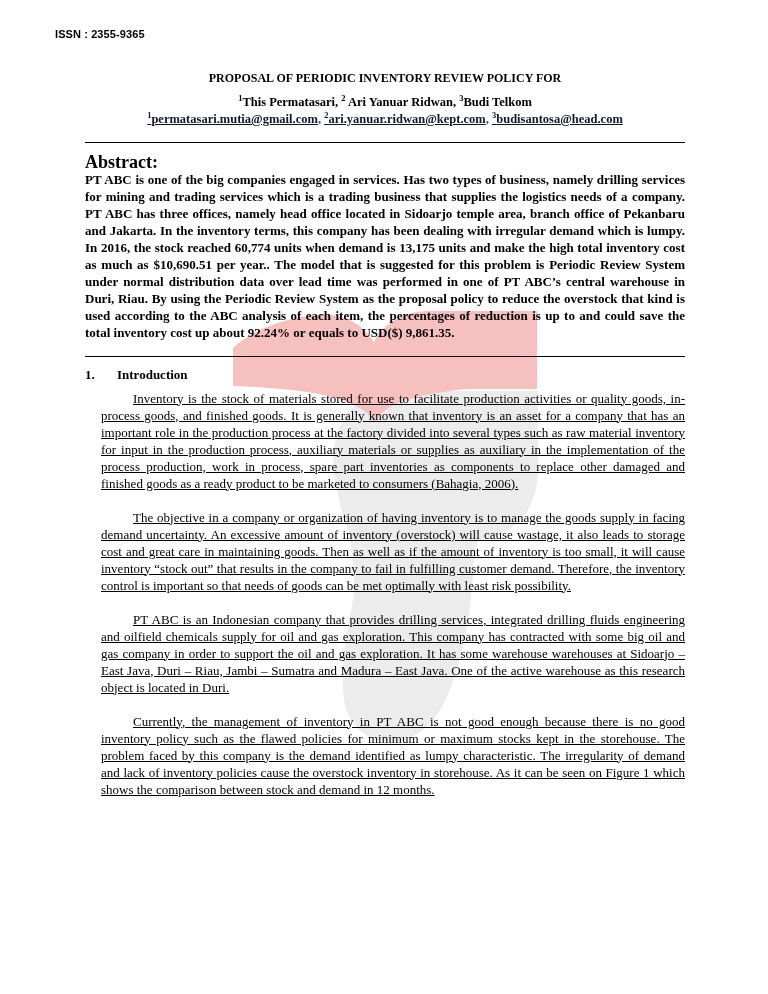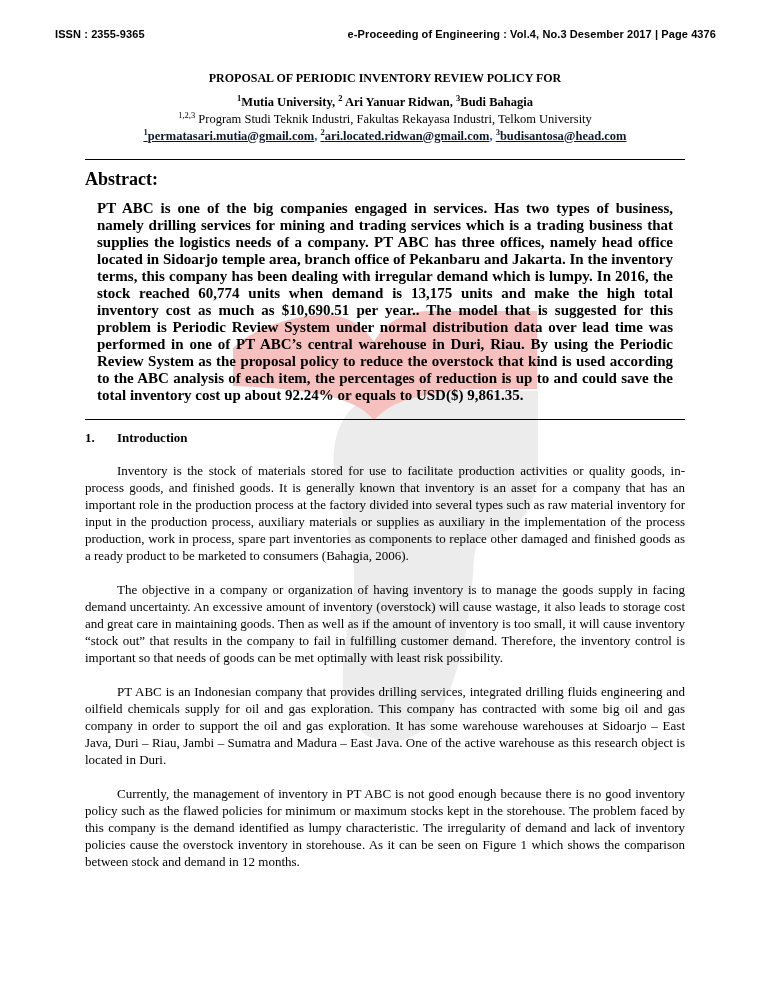--- a/index.html
+++ b/index.html
@@ -76,47 +76,48 @@
     margin: 15px 0 0 0;
   }
 
   .abstract-heading {
     margin: 11px 0 0 0;
     font-size: 18px;
     font-weight: bold;
     line-height: 17px;
   }
   .abstract-body {
-    margin: 12px;
-    font-size: 15px;
+    margin: 0;
+    font-size: 13px;
     font-weight: bold;
     line-height: 17px;
     text-align: justify;
   }
   .keywords-line {
     margin: 17px 0 0 0;
     font-size: 13px;
     font-weight: bold;
     line-height: 17px;
     text-align: justify;
   }
 
   .intro-heading {
-    margin: 9px 0 16px 0;
+    margin: 9px 0 7px 0;
     font-size: 13px;
     font-weight: bold;
     line-height: 17px;
   }
   .intro-heading .sec-num { display: inline-block; width: 32px; }
   .body-para {
-    margin: 17px 0 0 0;
+    margin: 17px 0 0 16px;
     font-size: 13px;
     line-height: 17px;
     text-align: justify;
     text-indent: 32px;
+    text-decoration: underline;
   }
   .body-para.first { margin-top: 0; }
 </style>
 </head>
 <body>
 
 <div class="page">
 
   <svg class="watermark" viewBox="0 0 768 994" width="768" height="994" aria-hidden="true">
     <path d="M 390 391 L 538 391 L 538 468
@@ -137,39 +138,35 @@
              C 428 393 402 399 387 409
              C 380 414 376 418 374 421
              C 367 410 350 401 328 396
              C 299 389 258 387 233 386 Z" fill="#f6c0be"></path>
   </svg>
 
   <div class="content">
 
     <div class="page-header">
       <span>ISSN : 2355-9365</span>
-      <span>e-Proceeding of Engineering : Vol.4, No.3 Desember 2017 | Page 4376</span>
     </div>
 
     <div class="article">
 
       <h1 class="paper-title">
         <span>PROPOSAL OF PERIODIC INVENTORY REVIEW POLICY FOR</span><br>
       </h1>
 
       <div class="authors-line">
-        <sup>1</sup><span>Mutia University, </span><sup>2</sup><span> Ari Yanuar Ridwan, </span><sup>3</sup><span>Budi Bahagia</span>
+        <sup>1</sup><span>This Permatasari, </span><sup>2</sup><span> Ari Yanuar Ridwan, </span><sup>3</sup><span>Budi Telkom</span>
       </div>
 
-      <div class="affiliation-line">
-        <sup>1,2,3</sup><span> Program Studi Teknik Industri, Fakultas Rekayasa Industri, Telkom University</span>
-      </div>
 
       <div class="emails-line">
-        <a><sup>1</sup><span>permatasari.mutia@gmail.com</span></a><span class="email-sep">, </span><a><sup>2</sup><span>ari.located.ridwan@gmail.com</span></a><span class="email-sep">, </span><a><sup>3</sup><span>budisantosa@head.com</span></a>
+        <a><sup>1</sup><span>permatasari.mutia@gmail.com</span></a><span class="email-sep">, </span><a><sup>2</sup><span>ari.yanuar.ridwan@kept.com</span></a><span class="email-sep">, </span><a><sup>3</sup><span>budisantosa@head.com</span></a>
       </div>
 
       <hr class="rule">
 
       <section>
         <p class="abstract-heading">Abstract:</p>
         <p class="abstract-body">PT ABC is one of the big companies engaged in services. Has two types of business, namely drilling services for mining and trading services which is a trading business that supplies the logistics needs of a company. PT ABC has three offices, namely head office located in Sidoarjo temple area, branch office of Pekanbaru and Jakarta. In the inventory terms, this company has been dealing with irregular demand which is lumpy. In 2016, the stock reached 60,774 units when demand is 13,175 units and make the high total inventory cost as much as $10,690.51 per year.. The model that is suggested for this problem is Periodic Review System under normal distribution data over lead time was performed in one of PT ABC’s central warehouse in Duri, Riau. By using the Periodic Review System as the proposal policy to reduce the overstock that kind is used according to the ABC analysis of each item, the percentages of reduction is up to and could save the total inventory cost up about 92.24% or equals to USD($) 9,861.35.</p>
       </section>
 
       <hr class="rule">

